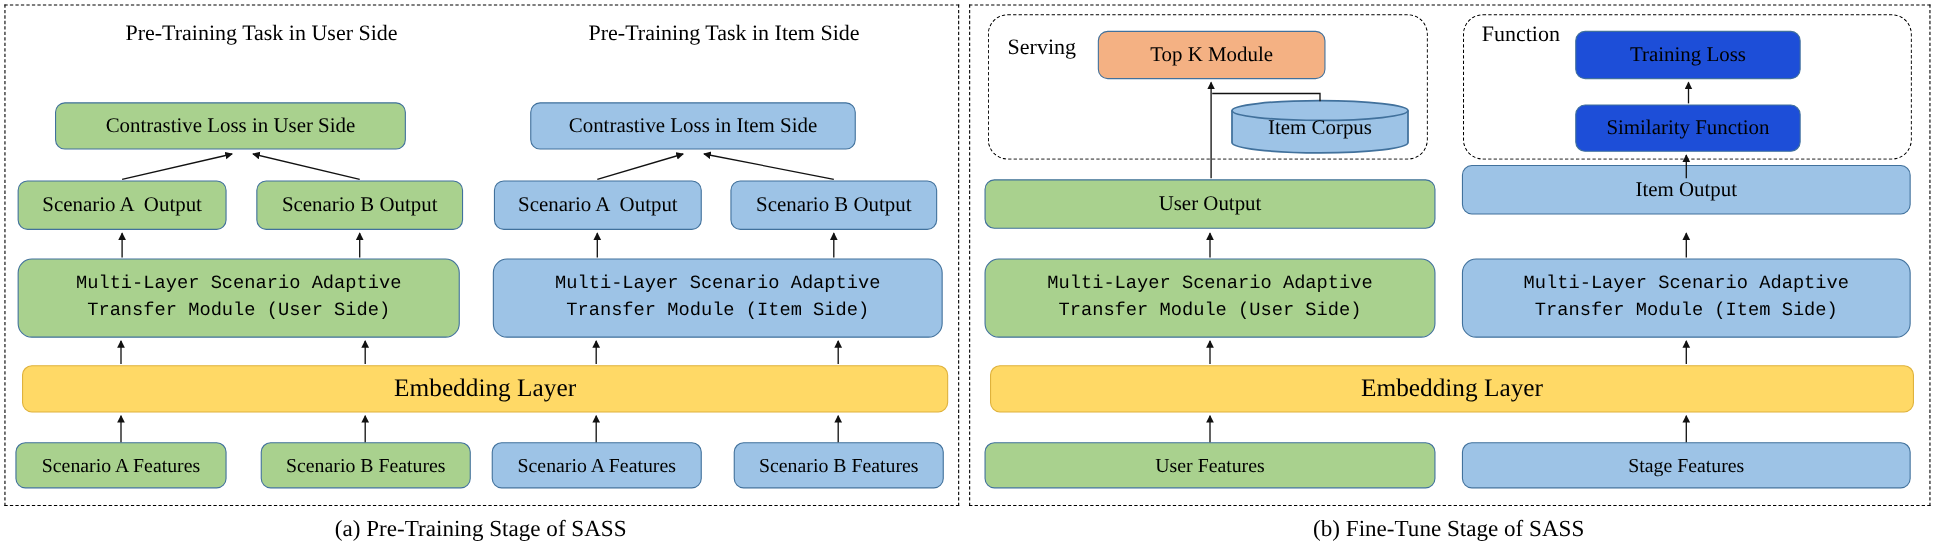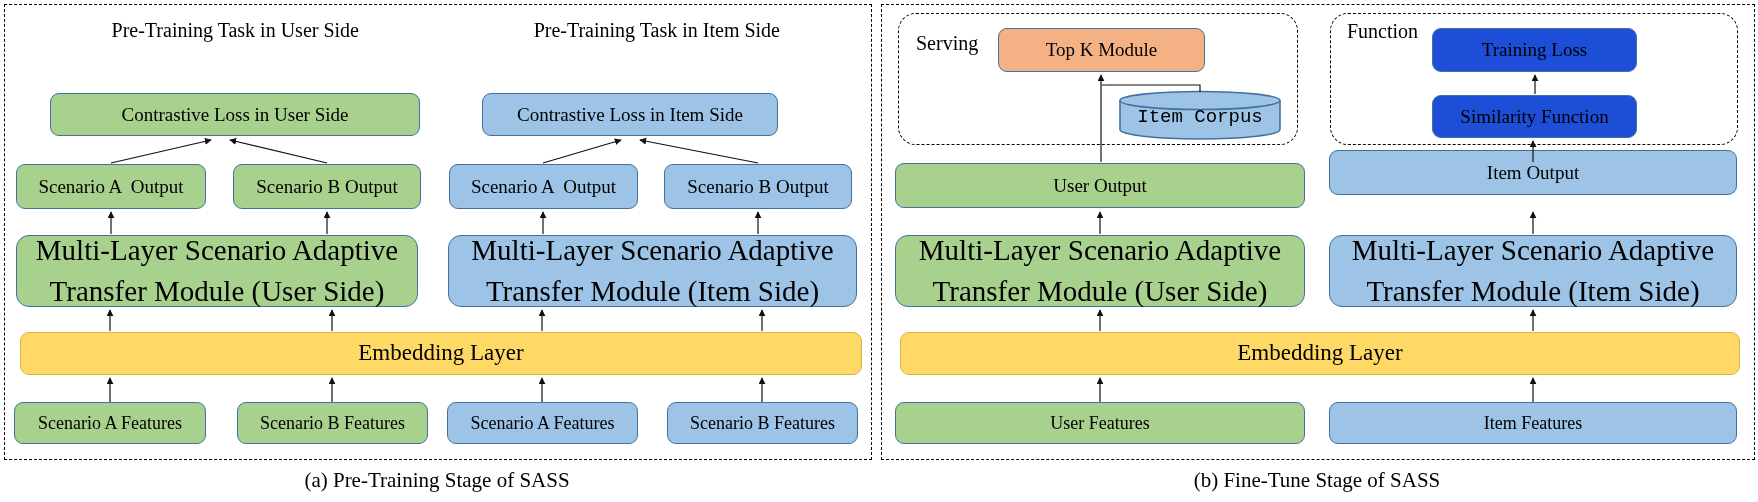--- a/index.html
+++ b/index.html
@@ -12,44 +12,44 @@
   .box{
     position:absolute;display:flex;align-items:center;justify-content:center;
     text-align:center;border:1.5px solid #41719c;border-radius:9px;
     font-size:19px;line-height:1.25;white-space:pre-wrap;box-sizing:border-box;
   }
   .green{background:#a9d18e;}
   .blue{background:#9dc3e6;}
   .yellow{background:#ffd966;border-color:#dfb23c;}
   .orange{background:#f4b183;}
   .gray{background:#1d4ed8;}
-  .module{font-size:29px;border-radius:13px;white-space:pre-line;line-height:1.4;}
+  .module{font-size:17px;border-radius:13px;white-space:pre-line;line-height:1.4;font-family:Liberation Mono, monospace;}
   .embed{font-size:23px;}
   .feat{font-size:18px;}
-  .coltitle{position:absolute;font-size:20px;text-align:right;width:260px;}
+  .coltitle{position:absolute;font-size:20px;text-align:left;width:260px;margin-left:15px;}
   .floatlabel{position:absolute;font-size:20px;}
   .caption{position:absolute;font-size:21px;text-align:center;}
   .cyl{position:absolute;}
   .cyl .cyl-label{
     position:absolute;left:0;top:16px;width:100%;text-align:center;font-size:19px;
   }
   #edges{position:absolute;left:0;top:0;pointer-events:none;}
   #edges line,#edges polyline{stroke:#111;stroke-width:1.2;fill:none;}
 </style>
 </head>
 <body>
 
 <div id="canvas">
 
   <div class="panel" style="left:4px;top:4px;width:866px;height:454px;"></div>
 
   <div class="coltitle" style="left:99px;top:19px;">Pre-Training Task in User Side</div>
   <div class="coltitle" style="left:520px;top:19px;">Pre-Training Task in Item Side</div>
 
-  <div class="box green" style="left:50px;top:93px;width:370px;height:43px;">Contrastive Loss in User Side</div>
+  <div class="box green" style="left:50px;top:93px;width:319px;height:43px;">Contrastive Loss in User Side</div>
   <div class="box blue" style="left:482px;top:93px;width:296px;height:43px;">Contrastive Loss in Item Side</div>
 
   <div class="box green" style="left:16px;top:164px;width:190px;height:45px;">Scenario A  Output</div>
   <div class="box green" style="left:233px;top:164px;width:188px;height:45px;">Scenario B Output</div>
   <div class="box blue" style="left:449px;top:164px;width:189px;height:45px;">Scenario A  Output</div>
   <div class="box blue" style="left:664px;top:164px;width:188px;height:45px;">Scenario B Output</div>
 
   <div class="box green module" style="left:16px;top:235px;width:402px;height:72px;">Multi-Layer Scenario Adaptive
 Transfer Module (User Side)</div>
   <div class="box blue module" style="left:448px;top:235px;width:409px;height:72px;">Multi-Layer Scenario Adaptive
@@ -67,21 +67,21 @@
   <div class="panel" style="left:881px;top:4px;width:872px;height:454px;"></div>
 
   <div class="subbox" style="left:898px;top:13px;width:398px;height:130px;"></div>
   <div class="floatlabel" style="left:916px;top:20px;margin-top:12px;">Serving</div>
 
   <div class="subbox" style="left:1330px;top:13px;width:406px;height:130px;"></div>
   <div class="floatlabel" style="left:1347px;top:20px;">Function</div>
 
   <div class="box orange" style="left:998px;top:28px;width:207px;height:44px;">Top K Module</div>
 
-  <div class="cyl" style="left:1118px;top:90px;width:164px;height:52px;font-family:Liberation Mono, monospace;">
+  <div class="cyl" style="left:1118px;top:90px;width:164px;height:52px;">
     <svg width="164" height="52" viewBox="0 0 164 52">
       <path d="M2 10.5 v29 a80 9.5 0 0 0 160 0 v-29" fill="#9dc3e6" stroke="#41719c" stroke-width="1.6"></path>
       <ellipse cx="82" cy="10.5" rx="80" ry="9" fill="#9dc3e6" stroke="#41719c" stroke-width="1.6"></ellipse>
     </svg>
     <div class="cyl-label">Item Corpus</div>
   </div>
 
   <div class="box gray" style="left:1432px;top:28px;width:205px;height:44px;">Training Loss</div>
   <div class="box gray" style="left:1432px;top:95px;width:205px;height:43px;">Similarity Function</div>
 
@@ -89,21 +89,21 @@
   <div class="box blue" style="left:1329px;top:150px;width:408px;height:45px;">Item Output</div>
 
   <div class="box green module" style="left:895px;top:235px;width:410px;height:72px;">Multi-Layer Scenario Adaptive
 Transfer Module (User Side)</div>
   <div class="box blue module" style="left:1329px;top:235px;width:408px;height:72px;">Multi-Layer Scenario Adaptive
 Transfer Module (Item Side)</div>
 
   <div class="box yellow embed" style="left:900px;top:332px;width:840px;height:43px;">Embedding Layer</div>
 
   <div class="box green feat" style="left:895px;top:402px;width:410px;height:42px;font-family:Liberation Serif, serif;">User Features</div>
-  <div class="box blue feat" style="left:1329px;top:402px;width:408px;height:42px;">Item Features</div>
+  <div class="box blue feat" style="left:1329px;top:402px;width:408px;height:42px;">Stage Features</div>
 
   <div class="caption" style="left:881px;top:468px;width:872px;">(b) Fine-Tune Stage of SASS</div>
 
   <svg id="edges" width="1758" height="502" viewBox="0 0 1758 502">
     <defs>
       <marker id="ah" markerWidth="9" markerHeight="9" refX="6.2" refY="3.5" orient="auto" markerUnits="userSpaceOnUse">
         <path d="M0 0 L7 3.5 L0 7 z" fill="#111"></path>
       </marker>
     </defs>
 

